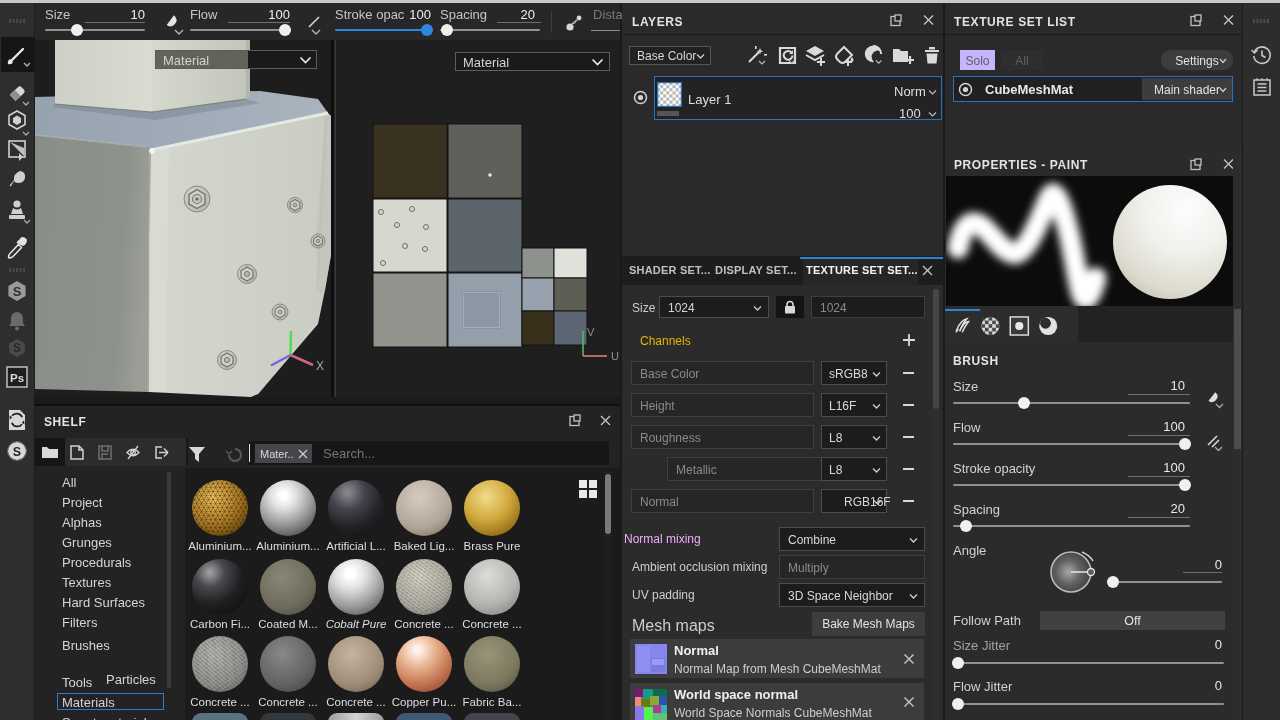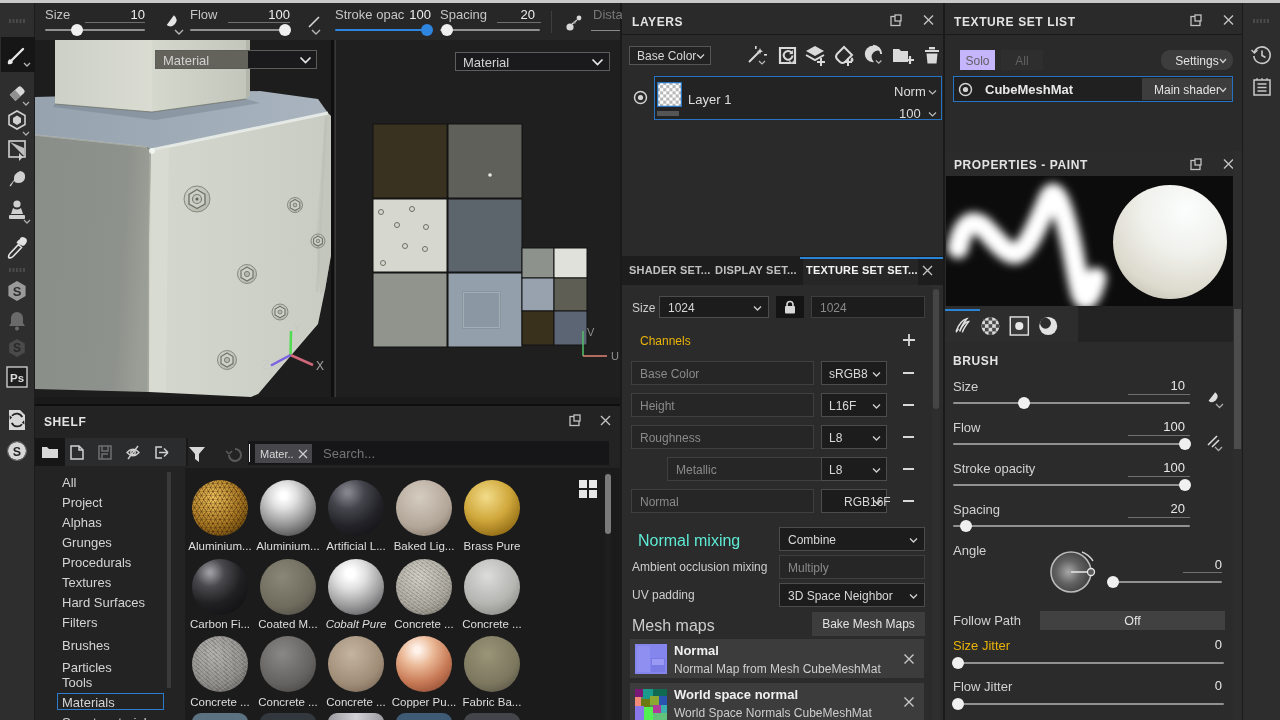--- a/index.html
+++ b/index.html
@@ -383,21 +383,21 @@
 
     <div class="sideitem" style="top:69px;">All</div>
     <div class="sideitem" style="top:89px;">Project</div>
     <div class="sideitem" style="top:109px;">Alphas</div>
     <div class="sideitem" style="top:129px;">Grunges</div>
     <div class="sideitem" style="top:149px;">Procedurals</div>
     <div class="sideitem" style="top:169px;">Textures</div>
     <div class="sideitem" style="top:189px;">Hard Surfaces</div>
     <div class="sideitem" style="top:209px;">Filters</div>
     <div class="sideitem" style="top:219px;margin-top:13px;">Brushes</div>
-    <div class="sideitem" style="top:254px;">Particles</div>
+    <div class="sideitem" style="top:266px;margin-left:44px;">Particles</div>
     <div class="sideitem" style="top:269px;">Tools</div>
     <div class="sideitem" style="top:289px;">Materials</div>
     <div class="sideitem" style="top:309px;">Smart materials</div>
     <div class="abs" style="left:22px;top:287px;width:107px;height:17px;border:1px solid #2e7bc9;"></div>
     <div class="abs" style="left:132px;top:66px;width:4px;height:216px;background:#3a3a3a;"></div>
 
     <svg class="abs" style="left:152px;top:36px;" width="62" height="24" viewBox="0 0 62 24">
       <path d="M 2 5 L 18 5 L 12 12 L 12 20 L 8 17 L 8 12 Z" fill="#d8d8d8"></path>
       <path d="M 48 7 a 6 6 0 1 1 -6 6" fill="none" stroke="#5a5a5a" stroke-width="2"></path>
       <path d="M 42 13 l -3 -3 M 42 13 l 3 -3" fill="none" stroke="#5a5a5a" stroke-width="1.6" transform="translate(0,-1)"></path>
@@ -627,21 +627,21 @@
     <div class="ddbox" style="left:199px;top:172px;width:66px;height:24px;padding:5px 0 0 7px;">L8<svg class="abs" style="right:5px;top:9px;" width="9" height="7" viewBox="0 0 9 7">
           <path d="M 1 1.5 L 4.5 5 L 8 1.5" stroke="#cfcfcf" stroke-width="1.3" fill="none"></path>
         </svg></div>
     <div class="abs" style="left:281px;top:183px;width:11px;height:2px;background:#d8d8d8;"></div>
     <div class="ddbox graytxt" style="left:9px;top:204px;width:183px;height:24px;padding:5px 0 0 8px;background:#262626;border-color:#3f3f3f;">Normal</div>
     <div class="ddbox" style="left:199px;top:204px;width:66px;height:24px;padding:5px 0 0 22px;">RGB16F<svg class="abs" style="right:4px;top:9px;" width="9" height="7" viewBox="0 0 9 7">
           <path d="M 1 1.5 L 4.5 5 L 8 1.5" stroke="#cfcfcf" stroke-width="1.3" fill="none"></path>
         </svg></div>
     <div class="abs" style="left:281px;top:215px;width:11px;height:2px;background:#d8d8d8;"></div>
 
-    <div class="abs" style="left:16px;top:247px;font-size:16px;color:#5eead4;">Normal mixing</div>
+    <div class="abs" style="left:2px;top:247px;font-size:12px;color:#f0abfc;">Normal mixing</div>
     <div class="ddbox" style="left:157px;top:242px;width:146px;height:24px;padding:5px 0 0 8px;">Combine<svg class="abs" style="right:6px;top:9px;" width="9" height="7" viewBox="0 0 9 7">
           <path d="M 1 1.5 L 4.5 5 L 8 1.5" stroke="#cfcfcf" stroke-width="1.3" fill="none"></path>
         </svg></div>
     <div class="abs" style="left:10px;top:275px;font-size:12px;color:#cdcdcd;">Ambient occlusion mixing</div>
     <div class="ddbox graytxt" style="left:157px;top:270px;width:146px;height:24px;padding:5px 0 0 8px;background:#262626;border-color:#3f3f3f;">Multiply</div>
     <div class="abs" style="left:10px;top:303px;font-size:12px;color:#cdcdcd;">UV padding</div>
     <div class="ddbox" style="left:157px;top:298px;width:146px;height:24px;padding:5px 0 0 8px;">3D Space Neighbor<svg class="abs" style="right:6px;top:9px;" width="9" height="7" viewBox="0 0 9 7">
           <path d="M 1 1.5 L 4.5 5 L 8 1.5" stroke="#cfcfcf" stroke-width="1.3" fill="none"></path>
         </svg></div>
     <div class="abs" style="left:10px;top:332px;font-size:16px;color:#cdcdcd;">Mesh maps</div>
@@ -823,21 +823,21 @@
       <path d="M 26 28 L 46 28" stroke="#e8e8e8" stroke-width="1.5"></path>
       <circle cx="46" cy="28" r="3.5" fill="#5a5a5a" stroke="#e8e8e8" stroke-width="1.3"></circle>
       <path d="M 48 17 A 23 23 0 0 0 37 8" stroke="#cfcfcf" stroke-width="1.4" fill="none"></path>
     </svg>
     <div class="abs" style="left:217px;top:406px;width:60px;font-size:13px;color:#e8e8e8;text-align:right;">0</div>
     <div class="tline" style="left:238px;top:421px;width:39px;"></div>
     <div class="track" style="left:167px;top:430px;width:110px;height:1.5px;"></div>
     <div class="knob" style="left:162px;top:425px;"></div>
     <div class="abs" style="left:8px;top:462px;font-size:13px;color:#d2d2d2;">Follow Path</div>
     <div class="btn" style="left:95px;top:460px;width:185px;height:19px;padding-top:3px;font-size:12.5px;background:#414141;">Off</div>
-    <div class="abs" style="left:8px;top:487px;font-size:13px;color:#eab308;">Size Jitter</div>
+    <div class="abs" style="left:8px;top:487px;font-size:13px;color:#a3a3a3;">Size Jitter</div>
     <div class="abs" style="left:217px;top:486px;width:60px;font-size:13px;color:#e8e8e8;text-align:right;">0</div>
     <div class="track" style="left:8px;top:511px;width:271px;height:1.5px;"></div>
     <div class="knob" style="left:7px;top:506px;"></div>
     <div class="abs" style="left:8px;top:528px;font-size:13px;color:#d2d2d2;">Flow Jitter</div>
     <div class="abs" style="left:217px;top:527px;width:60px;font-size:13px;color:#e8e8e8;text-align:right;">0</div>
     <div class="track" style="left:8px;top:552px;width:271px;height:1.5px;"></div>
     <div class="knob" style="left:7px;top:547px;"></div>
 
     <div class="abs" style="left:288px;top:0;width:9px;height:569px;background:#2d2d2d;"></div>
     <div class="abs" style="left:289px;top:158px;width:7px;height:140px;background:#4d4d4d;"></div>

